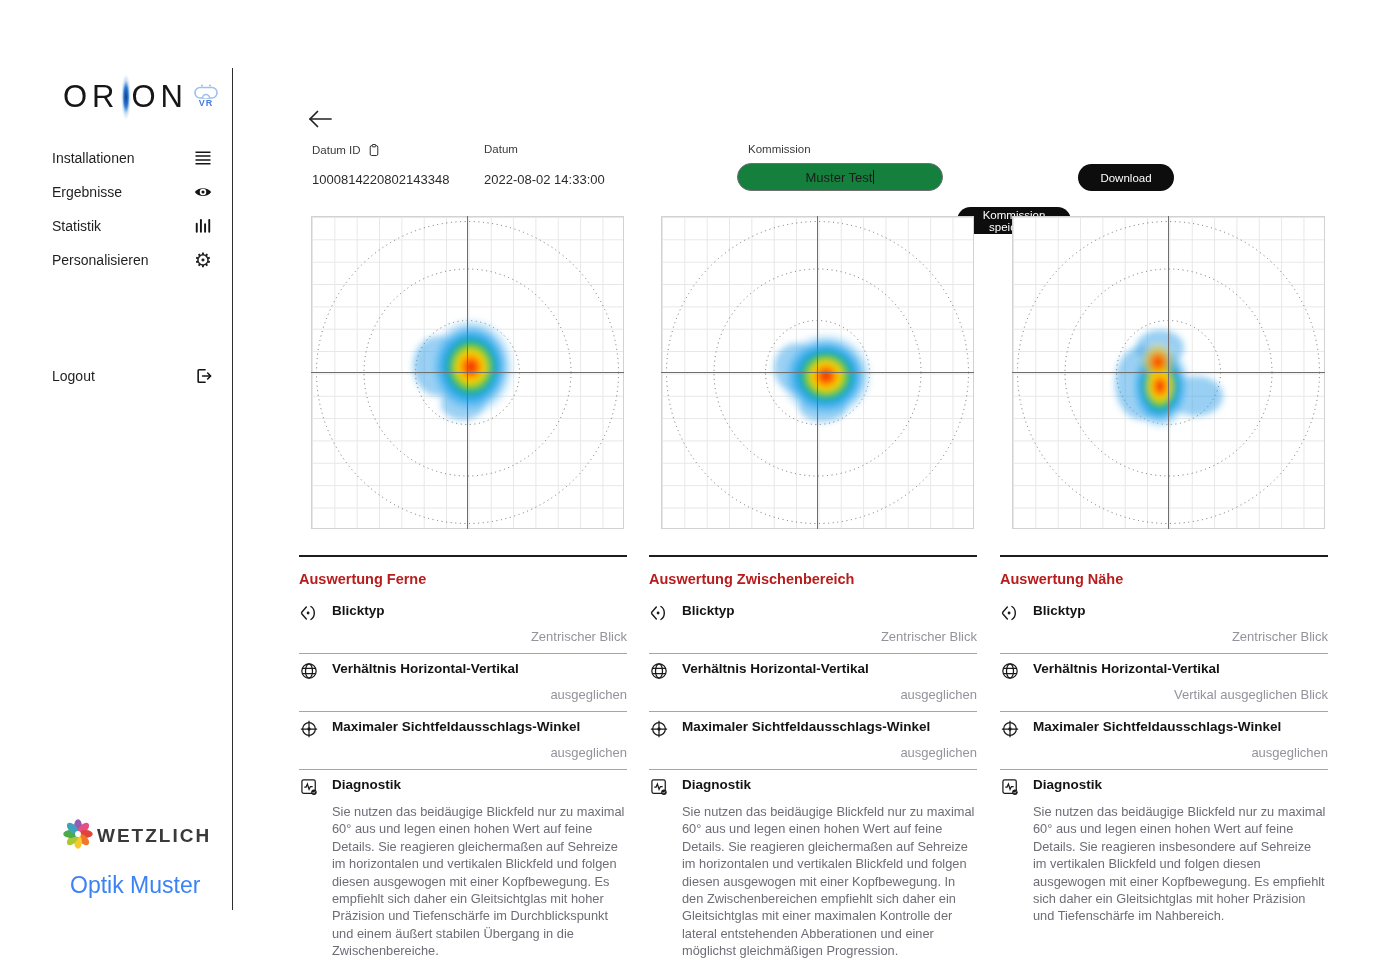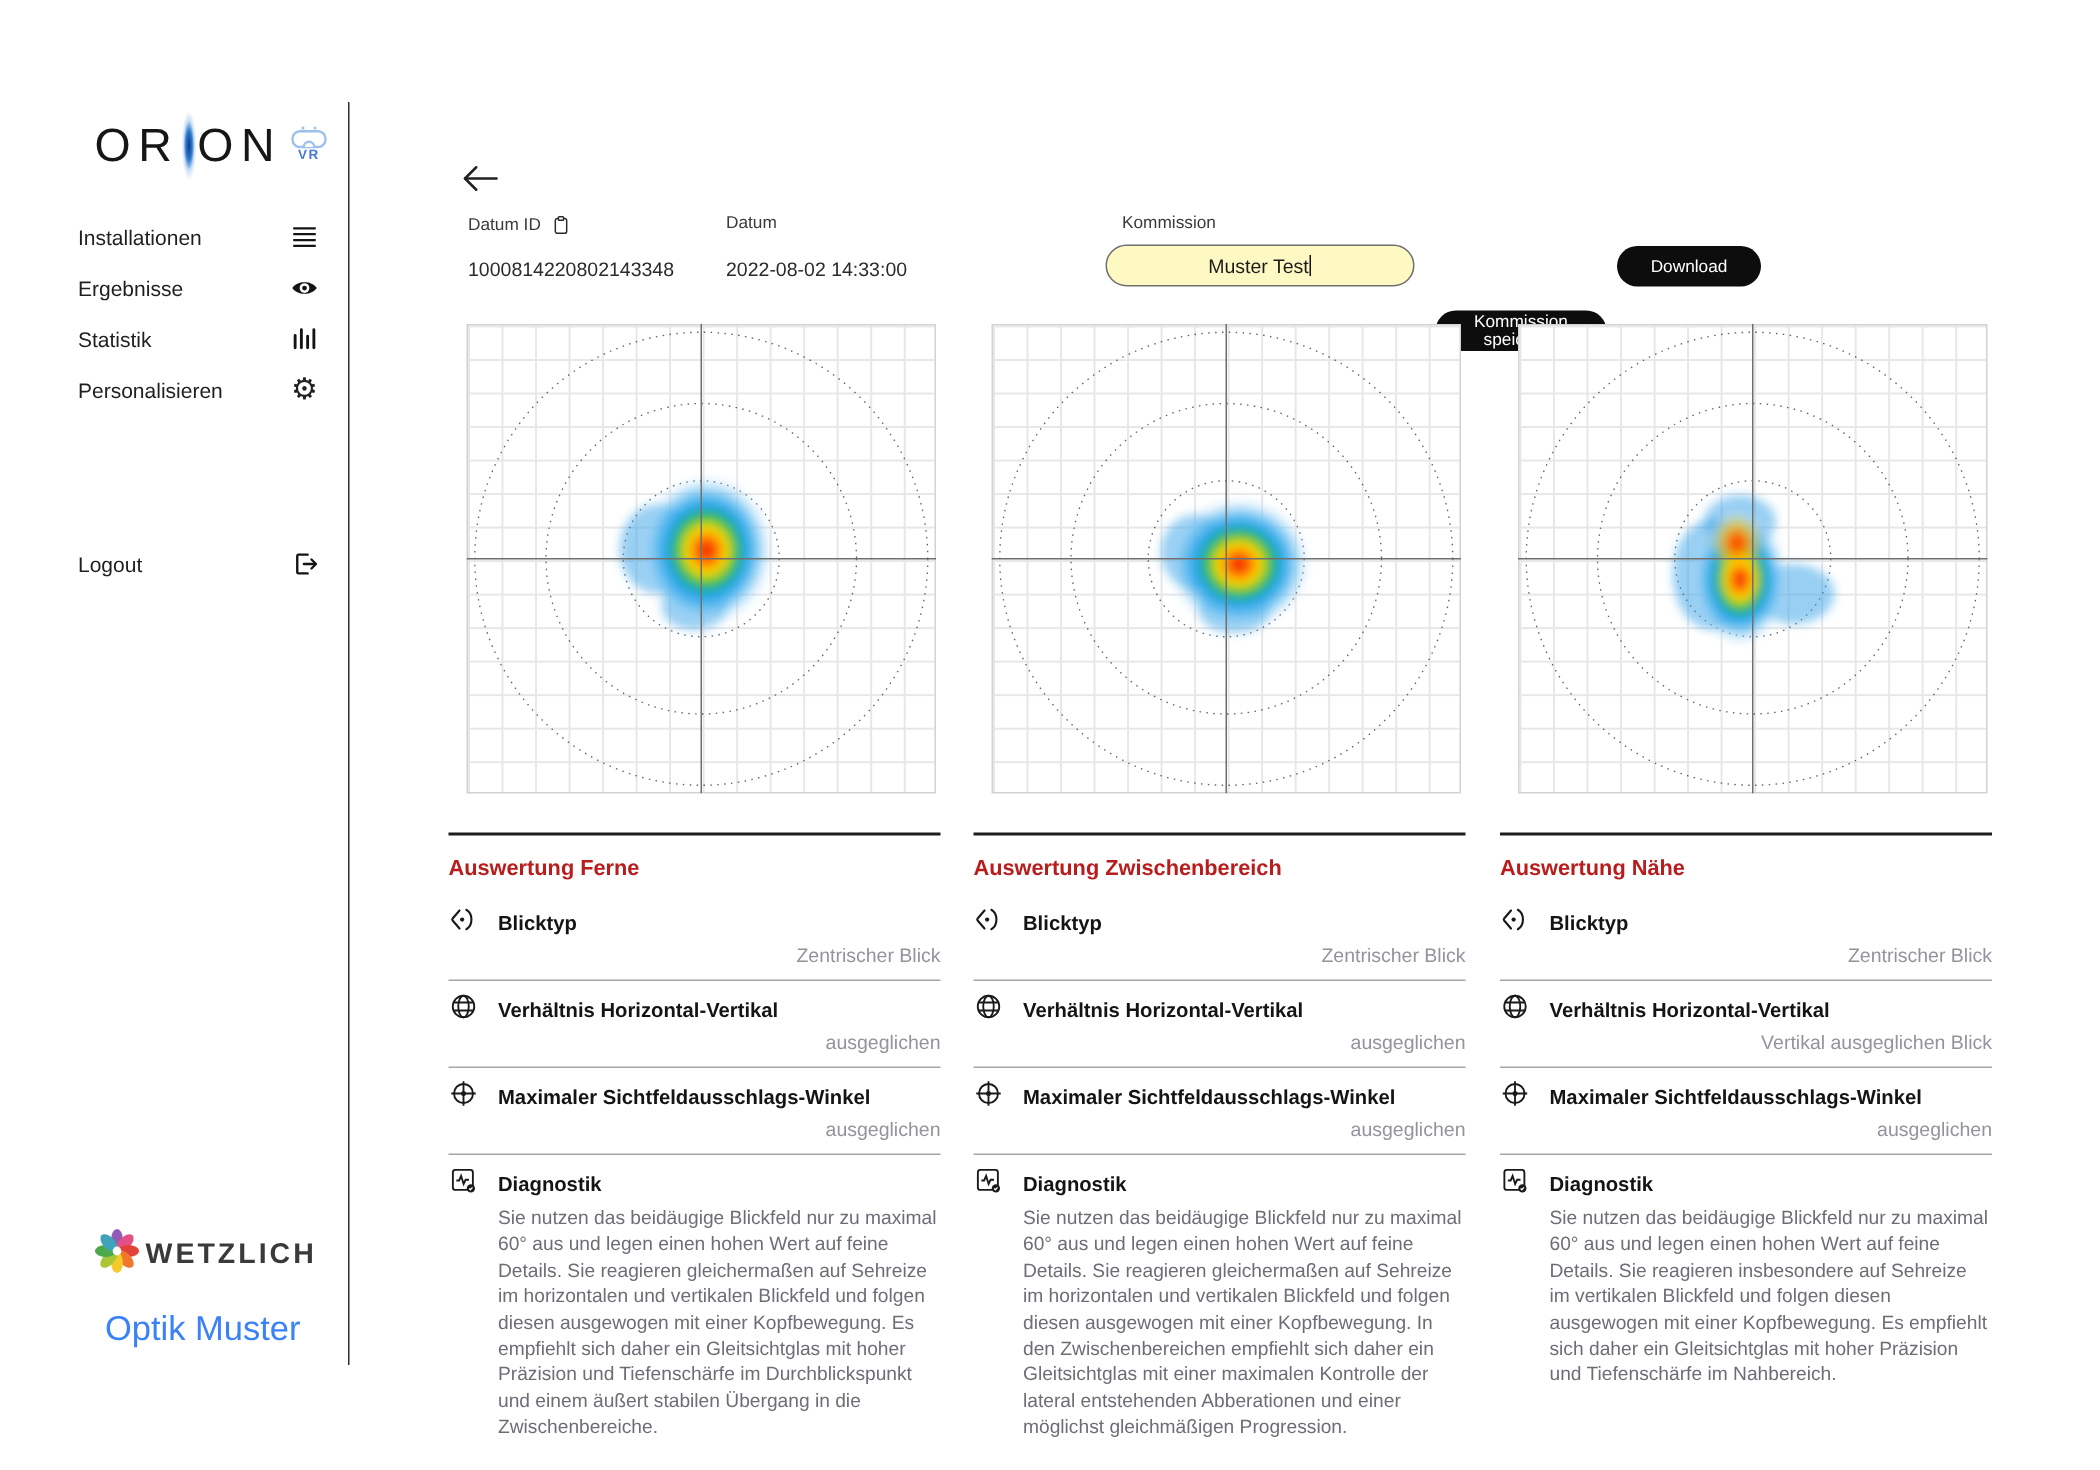--- a/index.html
+++ b/index.html
@@ -26,41 +26,41 @@
   .brand { position:absolute; left:60px; top:816px; }
   .brand-row { display:flex; align-items:center; }
   .brand-name { font-size:19px; font-weight:bold; letter-spacing:2px; color:#3a3a3a; margin-left:1px; }
   .brand-sub { position:absolute; left:70px; top:872px; font-size:23px; color:#3b82f6; }
   
   .back-btn { position:absolute; left:306px; top:108px; width:28px; height:24px; background:none; border:none; padding:0; cursor:pointer; }
   .f-label { position:absolute; top:143px; font-size:11.5px; color:#3a3a3a; display:flex; align-items:center; gap:6px; }
   .f-value { position:absolute; top:172px; font-size:13px; color:#2b2b2b; }
   .clip-icon { width:14px; height:14px; color:#2c2c2c; cursor:pointer; }
   .kommission-input { position:absolute; left:737px; top:163px; width:206px; height:28px; border:1px solid #6f6f6f;
-    border-radius:14px; background:#fef9c3; display:flex; align-items:center; justify-content:center; font-size:13px; color:#1b1b1b; cursor:text; }
+    border-radius:14px; background:#15803d; display:flex; align-items:center; justify-content:center; font-size:13px; color:#1b1b1b; cursor:text; }
   .caret { width:1px; height:14px; background:#111; margin-left:1px; }
   .btn { position:absolute; top:164px; height:27px; border:none; border-radius:13.5px; background:#0d0d0d; color:#fff;
     font-size:11.5px; font-family:"Liberation Sans",sans-serif; display:flex; align-items:center; justify-content:center; cursor:pointer; }
   .btn-save { left:957px; width:114px;margin-top:43px; }
   .btn-download { left:1078px; width:96px; }
   
   .col { position:absolute; top:216px; width:328px; }
   .col-1 { left:299px; } .col-2 { left:649px; } .col-3 { left:1000px; }
   .heatmap { margin-left:12px; width:313px; height:313px; position:relative; background:#fff;
     border:1px solid #d2d2d2;
     background-image:linear-gradient(to right,#e7e7e7 1px,transparent 1px),linear-gradient(to bottom,#e7e7e7 1px,transparent 1px);
     background-size:22.357px 22.357px; }
   .hm-svg { position:absolute; left:-1px; top:-1px; width:313px; height:313px; }
   .ring { fill:none; stroke:#3c3c3c; stroke-width:0.9; stroke-dasharray:1 3.6; opacity:.8; }
   .axis { stroke:#6e6e6e; stroke-width:1; }
   .lobe { fill:#2f9fe8; opacity:.5; }
   .report { margin-top:26px; border-top:2px solid #1d1d1d; }
   .report h3 { font-size:14.5px; margin:14px 0 9px; color:#b91c1c; }
   .row { border-bottom:1px solid #a6a6a6; padding:7px 0 9px; }
-  .row-head { display:flex; align-items:flex-end; gap:13px; }
+  .row-head { display:flex; align-items:flex-start; gap:13px; }
   .row-head b { font-size:13.5px; color:#141414; }
   .ricon { width:20px; height:20px; flex:none; color:#1a1a1a; }
   .ricon svg { width:20px; height:20px; }
   .row-val { text-align:right; font-size:13px; color:#93939b; margin-top:6px; }
   .row.diag { border-bottom:none; }
   .diag p { margin:6px 0 0 33px; width:294px; font-size:12.8px; line-height:17.4px; color:#6d6d76; }
   .hidden-defs { position:absolute; width:0; height:0; }
 </style>
 </head>
 <body>

